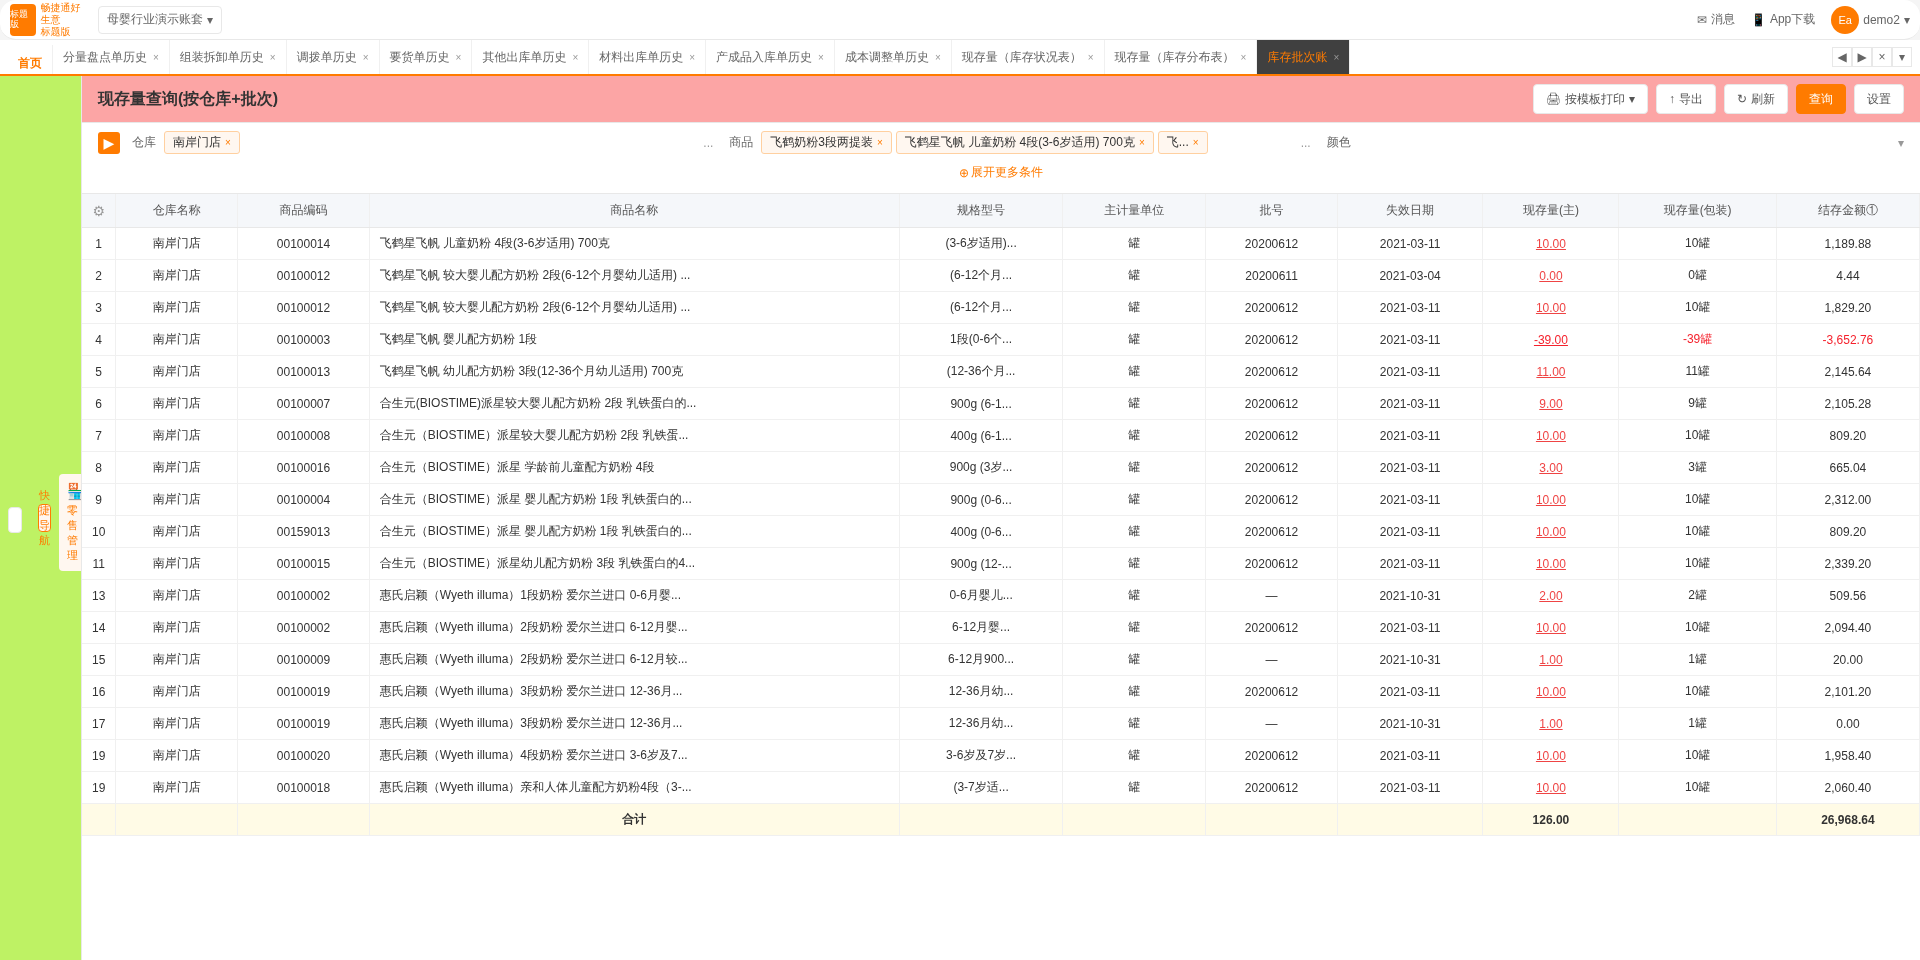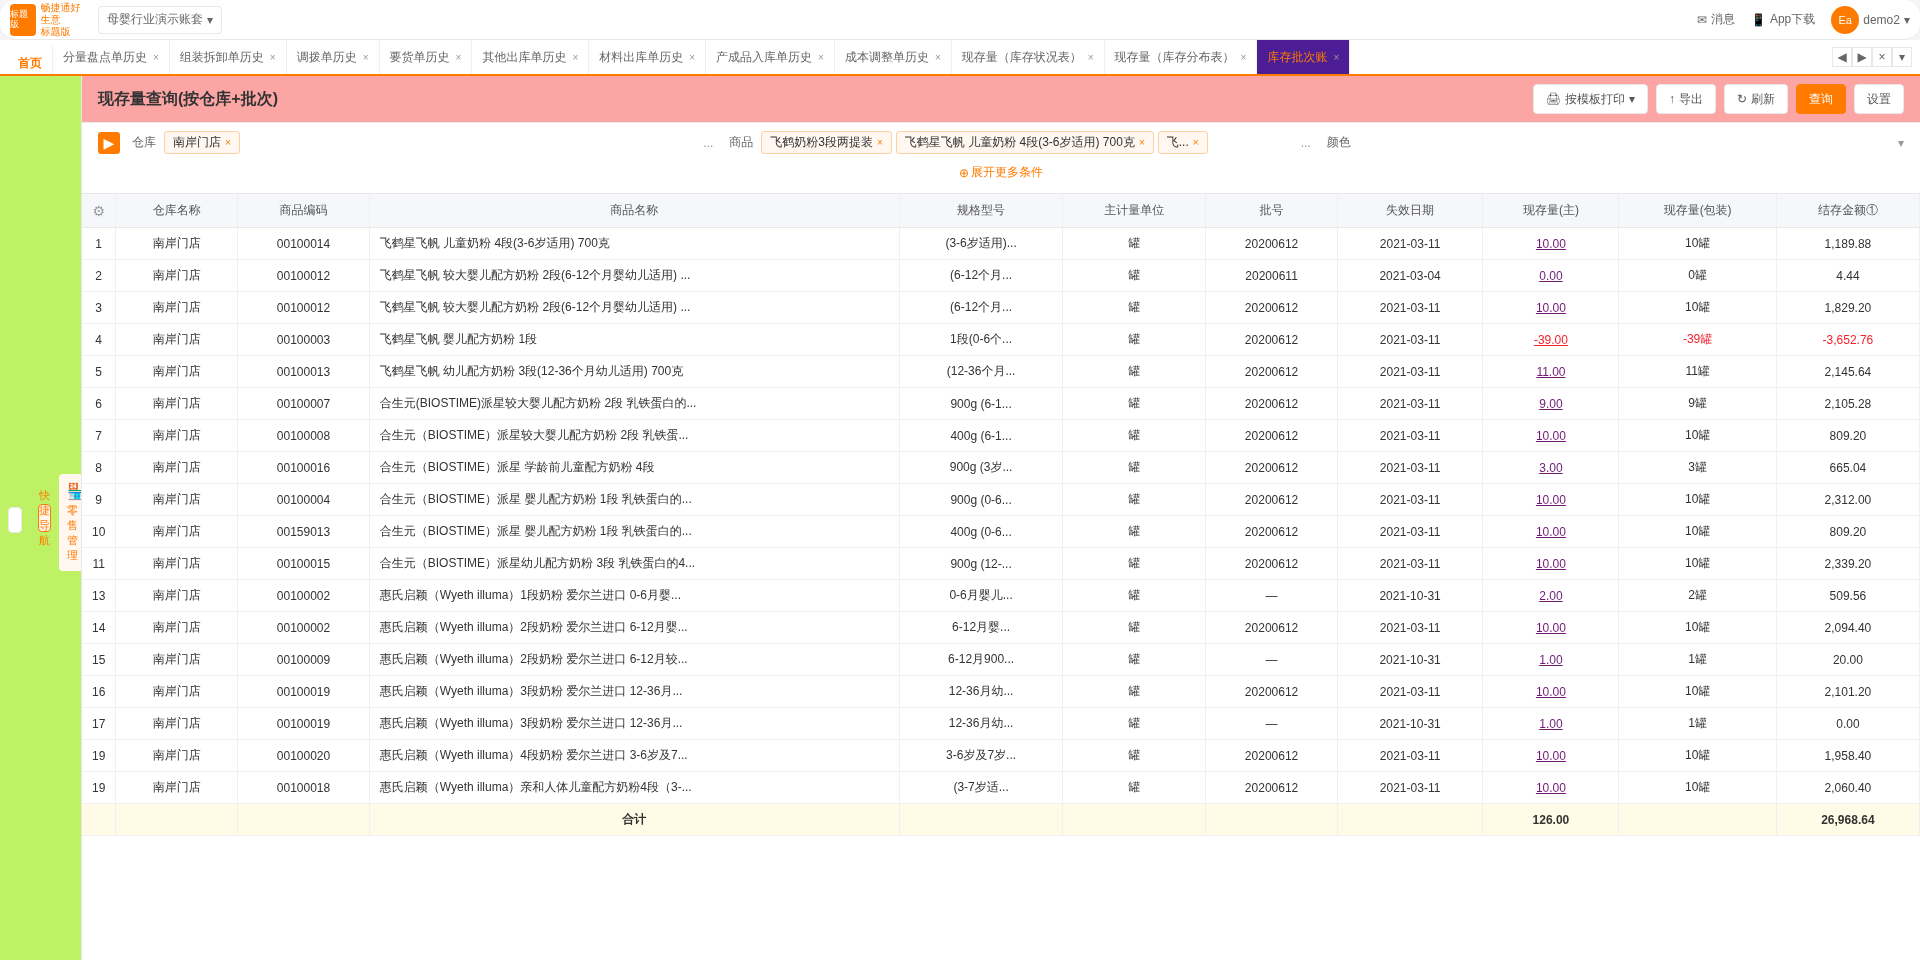--- a/index.html
+++ b/index.html
@@ -12,21 +12,21 @@
     .logo-icon { width: 32px; height: 32px; background: #ff7b00; border-radius: 4px; display: flex; align-items: center; justify-content: center; color: white; font-size: 10px; }
     .logo-text { font-size: 10px; color: #ff7b00; line-height: 1.2; }
     .industry-select { display: flex; align-items: center; gap: 4px; padding: 0 8px; height: 28px; border: 1px solid #e8e8e8; border-radius: 4px; cursor: pointer; font-size: 12px; color: #666; background: #fff; }
     .top-bar-right { display: flex; align-items: center; gap: 16px; }
     .top-right-item { display: flex; align-items: center; gap: 4px; cursor: pointer; color: #666; font-size: 12px; }
     .avatar { width: 28px; height: 28px; border-radius: 50%; background: #ff7b00; display: flex; align-items: center; justify-content: center; color: white; font-size: 11px; }
 
     
     .nav-tabs { display: flex; align-items: center; background: #fff; border-bottom: 2px solid #ff7b00; padding: 0 8px; height: 36px; overflow: hidden; }
     .nav-tab { display: flex; align-items: center; padding: 0 10px; height: 36px; font-size: 12px; cursor: pointer; white-space: nowrap; color: #666; border-right: 1px solid #f0f0f0; position: relative; }
-    .nav-tab.active { color: #ff7b00; background: #4c1d95; }
+    .nav-tab.active { color: #ff7b00; background: #404040; }
     .nav-tab.home { color: #ff7b00; font-weight: bold; margin-top: 12px; }
     .nav-tab .close-x { margin-left: 6px; color: #999; font-size: 10px; cursor: pointer; }
     .nav-tabs-arrows { display: flex; align-items: center; margin-left: auto; }
     .nav-arrow { width: 20px; height: 20px; display: flex; align-items: center; justify-content: center; cursor: pointer; color: #666; border: 1px solid #e8e8e8; }
 
     
     .main-layout { display: flex; height: calc(960px - 76px); }
 
     
     .sidebar { width: 82px; background: #bef264; border-right: 1px solid #e8e8e8; display: flex; align-items: center; padding-top: 8px; overflow-y: auto; }
@@ -62,21 +62,21 @@
 
     
     .table-container { flex: 1; overflow-y: auto; background: #fff; margin: 0; }
     table { width: 100%; border-collapse: collapse; font-size: 12px; }
     thead tr { background: #f5f7fa; }
     thead th { padding: 8px 10px; text-align: center; color: #555; font-weight: normal; border-bottom: 1px solid #e8e8e8; border-right: 1px solid #f0f0f0; white-space: nowrap; }
     tbody tr { border-bottom: 1px solid #f0f0f0; }
     tbody tr.total-row { background: #fffbe6; font-weight: bold; }
     tbody td { padding: 7px 10px; text-align: center; border-right: 1px solid #f0f0f0; color: #333; }
     tbody td.text-left { text-align: left; }
-    .text-link { color: #701a75; cursor: pointer; text-decoration: underline; }
+    .text-link { color: #ef4444; cursor: pointer; text-decoration: underline; }
     .text-red { color: #f5222d; }
     .settings-icon { color: #999; font-size: 14px; cursor: pointer; }
     .col-settings { width: 30px; }
 
     
     ::-webkit-scrollbar { width: 6px; height: 6px; }
     ::-webkit-scrollbar-track { background: #f1f1f1; }
     ::-webkit-scrollbar-thumb { background: #ccc; border-radius: 3px; }
 
     

